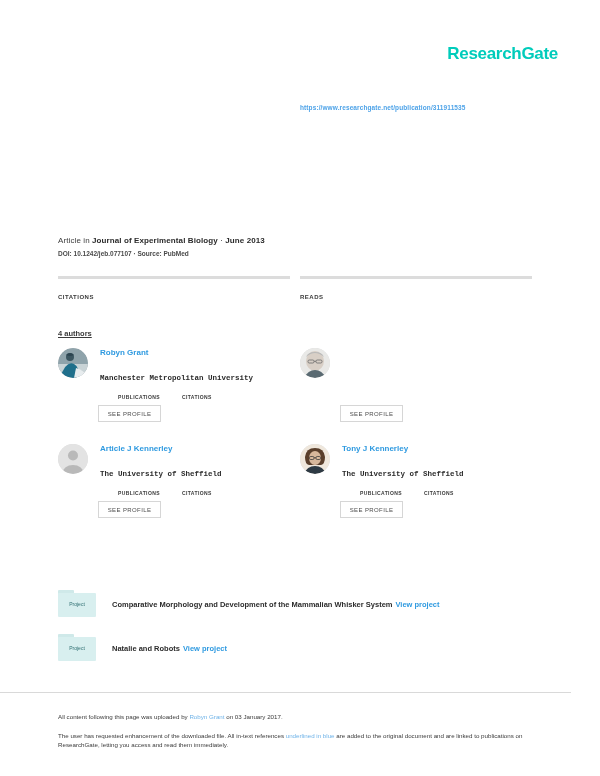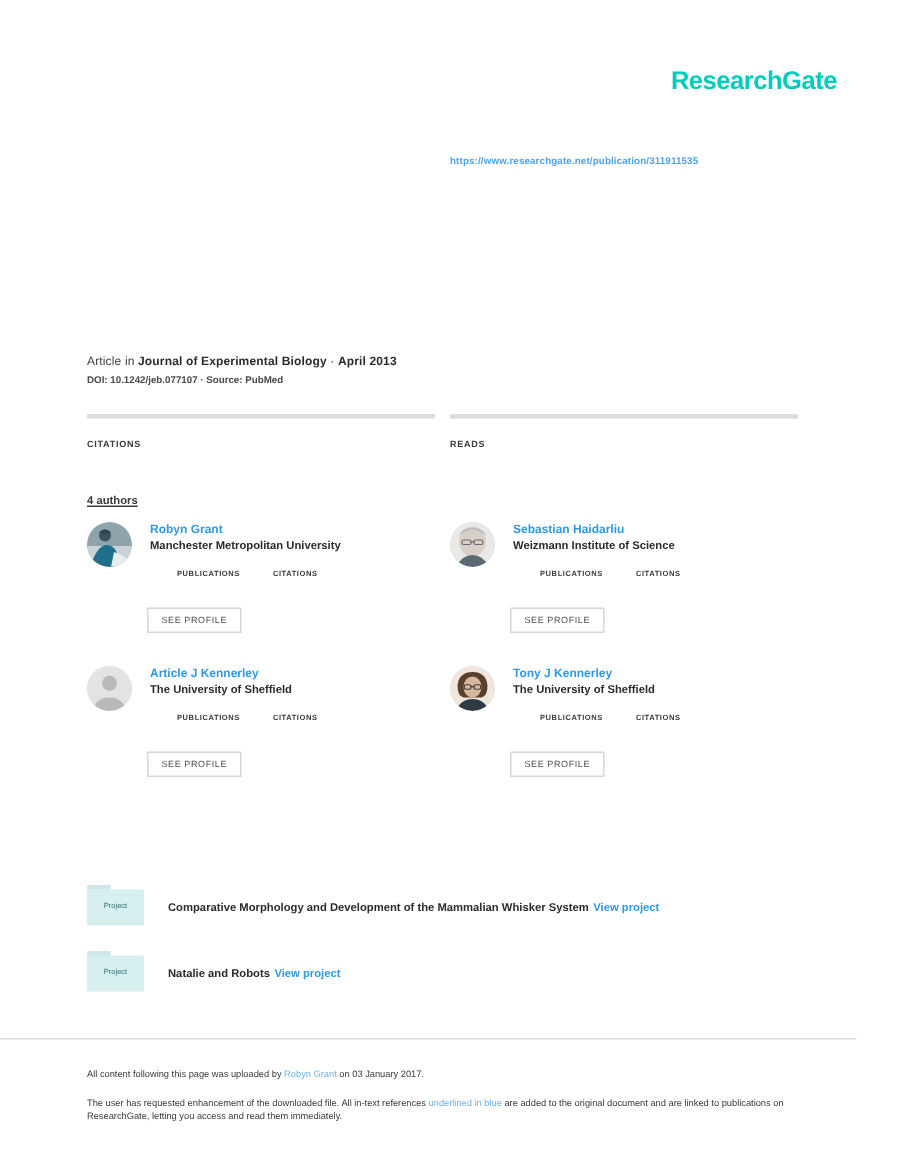--- a/index.html
+++ b/index.html
@@ -90,22 +90,22 @@
     width:30px; height:30px; border-radius:50%;
     overflow:hidden; background:#dddddd;
   }
   .avatar svg { display:block; width:30px; height:30px; }
   .a-body { margin-left:42px; }
   .a-name {
     font-size:8px; font-weight:bold; color:#2f9ae0;
     filter:blur(0.4px); white-space:nowrap;
   }
   .a-inst {
-    margin-top:2px; font-size:7.5px; font-weight:bold;
-    color:#2b2b2b; filter:blur(0.45px); white-space:nowrap;
+    margin-top:17px; font-size:7.5px; font-weight:bold;
+    color:#2b2b2b; filter:blur(0.45px); white-space:nowrap;font-family:Liberation Mono, monospace;
   }
   .a-stats {
     margin-top:5px; display:flex; gap:22px; margin-left:18px;
   }
   .a-stat-col { }
   .a-stat-num { height:7px; }
   .a-stat-label {
     font-size:5px; font-weight:bold; letter-spacing:0.4px;
     color:#3a3a3a; filter:blur(0.5px);
   }
@@ -175,21 +175,21 @@
     <div class="rg-url">https://www.researchgate.net/publication/311911535</div>
     <div class="title-ghost"></div>
   </div>
 
   <div class="meta">
     <div class="meta-line1">
       <span>Article</span>
       <span>in</span>
       <span class="jrnl">Journal of Experimental Biology</span>
       <span>·</span>
-      <span class="jrnl">April 2013</span>
+      <span class="jrnl">June 2013</span>
     </div>
     <div class="meta-line2">DOI: 10.1242/jeb.077107 · Source: PubMed</div>
   </div>
 
   <div class="stats">
     <div class="stat">
       <div class="stat-rule"></div>
       <div class="stat-num"></div>
       <div class="stat-label">CITATIONS</div>
     </div>
@@ -251,34 +251,20 @@
             <rect width="30" height="30" fill="#e9e9e7"></rect>
             <ellipse cx="15" cy="13" rx="9" ry="10" fill="#d8cfc6"></ellipse>
             <path d="M6 9 q9 -8 18 0 q-2 -5 -9 -5 q-7 0 -9 5 Z" fill="#b9b9b9"></path>
             <rect x="8" y="12" width="6" height="3" rx="1.2" fill="none" stroke="#6b6b6b" stroke-width="0.8"></rect>
             <rect x="16" y="12" width="6" height="3" rx="1.2" fill="none" stroke="#6b6b6b" stroke-width="0.8"></rect>
             <line x1="14" y1="13.3" x2="16" y2="13.3" stroke="#6b6b6b" stroke-width="0.8"></line>
             <path d="M4 30 q4 -8 11 -8 q7 0 11 8 Z" fill="#5a6a72"></path>
           </g>
         </svg>
       </div>
-      <div class="a-body">
-        <div class="a-name">Sebastian Haidarliu</div>
-        <div class="a-inst">Weizmann Institute of Science</div>
-        <div class="a-stats">
-          <div class="a-stat-col">
-            <div class="a-stat-num"></div>
-            <div class="a-stat-label">PUBLICATIONS</div>
-          </div>
-          <div class="a-stat-col">
-            <div class="a-stat-num"></div>
-            <div class="a-stat-label">CITATIONS</div>
-          </div>
-        </div>
-      </div>
       <div class="see-profile">SEE PROFILE</div>
     </div>
 
     <div class="author-card">
       <div class="avatar">
         <svg viewBox="0 0 30 30">
           <defs>
               <clipPath id="c3">
                 <circle cx="15" cy="15" r="15"></circle>
               </clipPath>

